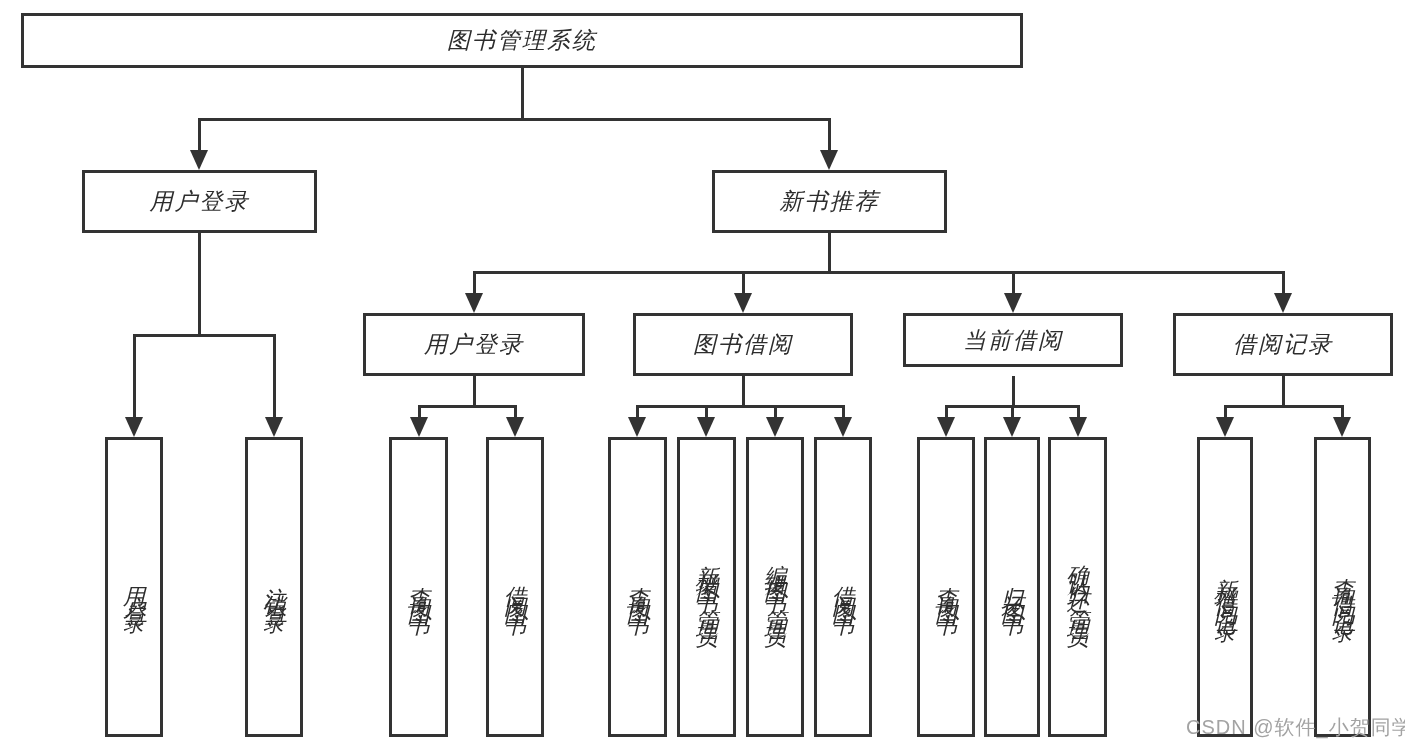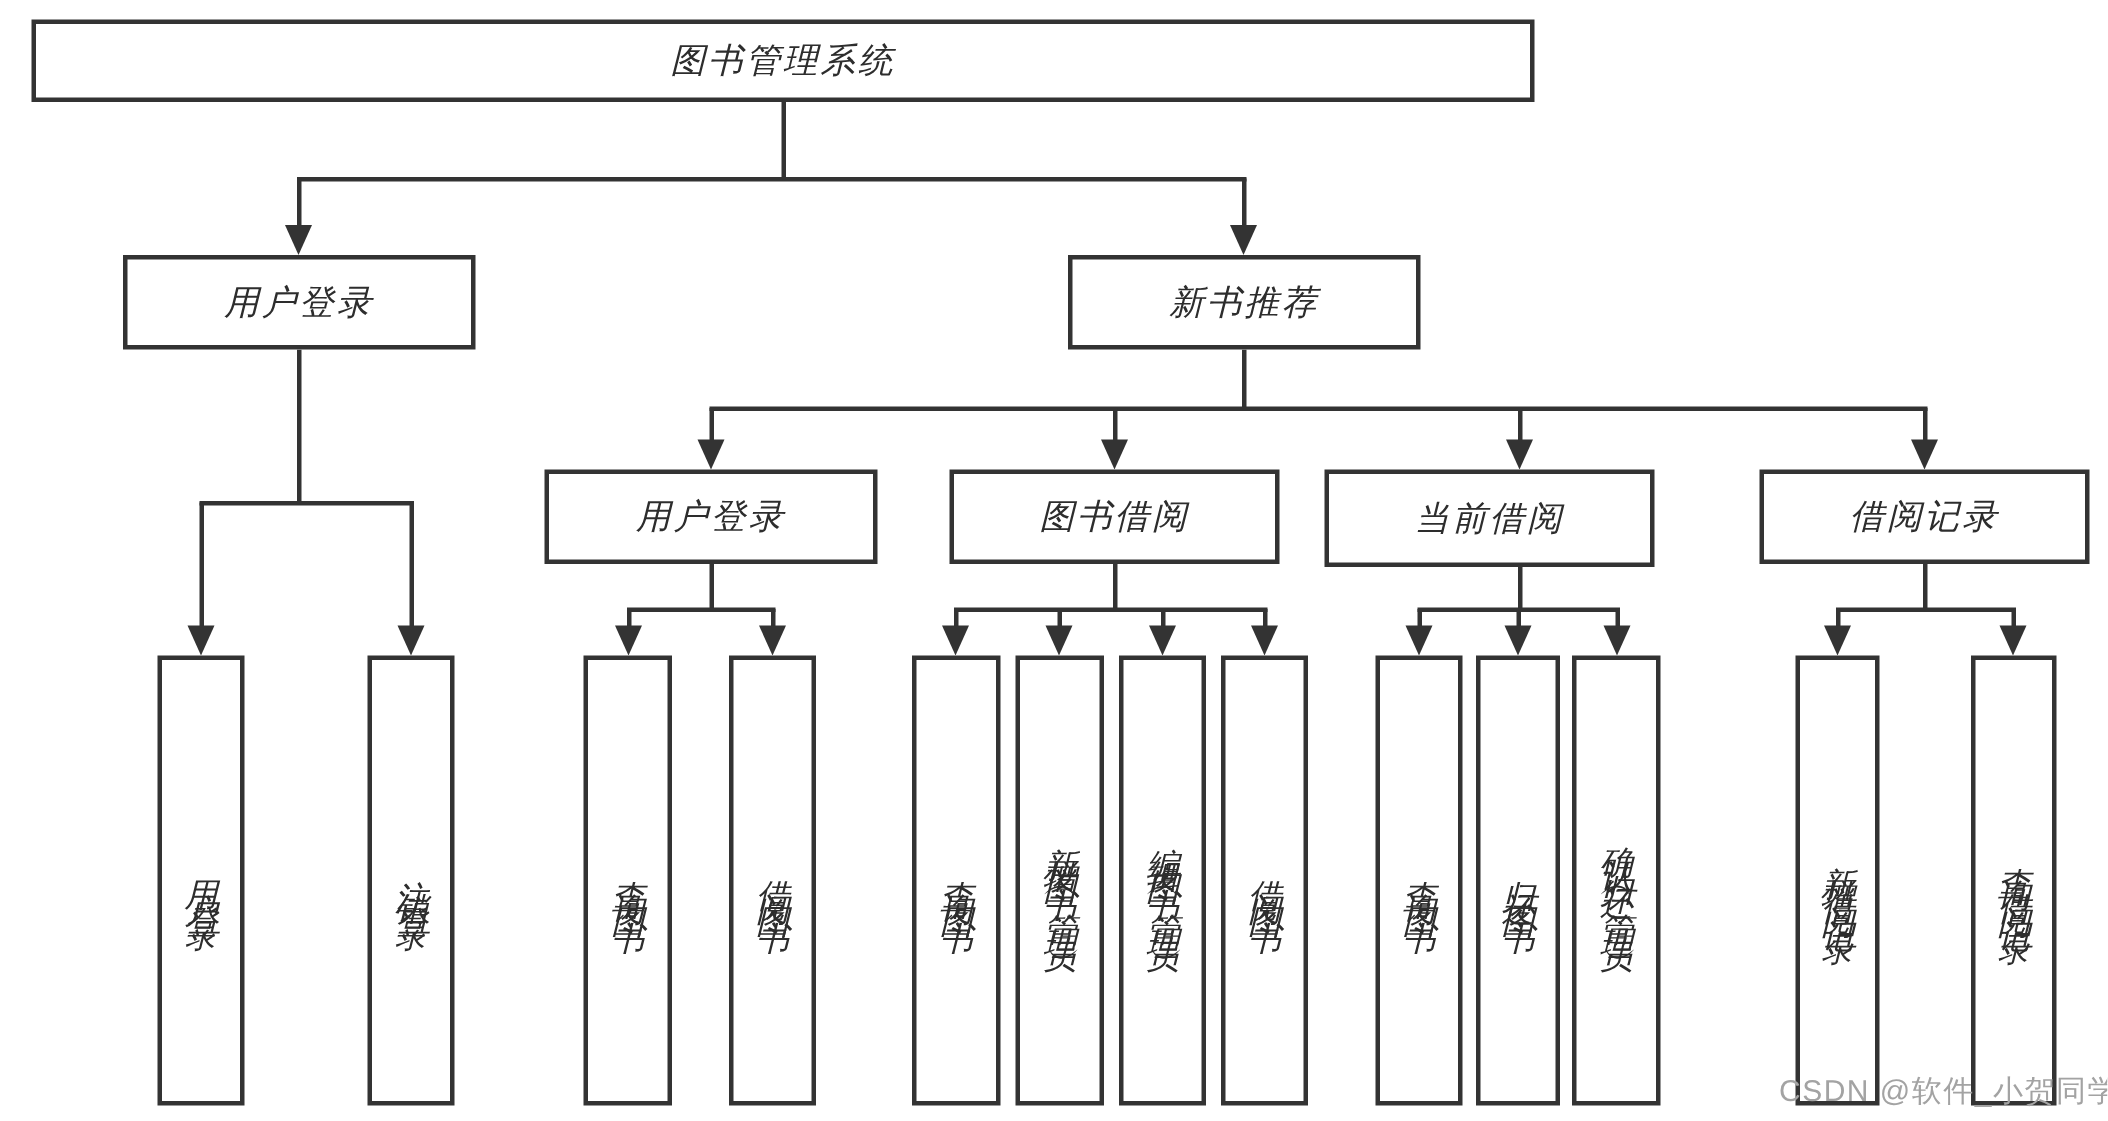--- a/index.html
+++ b/index.html
@@ -125,21 +125,21 @@
       </div>
       <div class="node" style="left: 712px; top: 170px; width: 235px; height: 63px;">
         <span class="node-label">新书推荐</span>
       </div>
       <div class="node" style="left: 363px; top: 313px; width: 222px; height: 63px;">
         <span class="node-label">用户登录</span>
       </div>
       <div class="node" style="left: 633px; top: 313px; width: 220px; height: 63px;">
         <span class="node-label">图书借阅</span>
       </div>
-      <div class="node" style="left: 883px; top: 313px; width: 220px; height: 65px;">
+      <div class="node" style="left: 903px; top: 313px; width: 220px; height: 54px;">
         <span class="node-label">当前借阅</span>
       </div>
       <div class="node" style="left: 1173px; top: 313px; width: 220px; height: 63px;">
         <span class="node-label">借阅记录</span>
       </div>
       <div class="node vertical" style="left: 105px; top: 437px; width: 58px; height: 300px;">
         <span class="node-label">用户登录</span>
       </div>
       <div class="node vertical" style="left: 245px; top: 437px; width: 58px; height: 300px;">
         <span class="node-label">注销登录</span>

